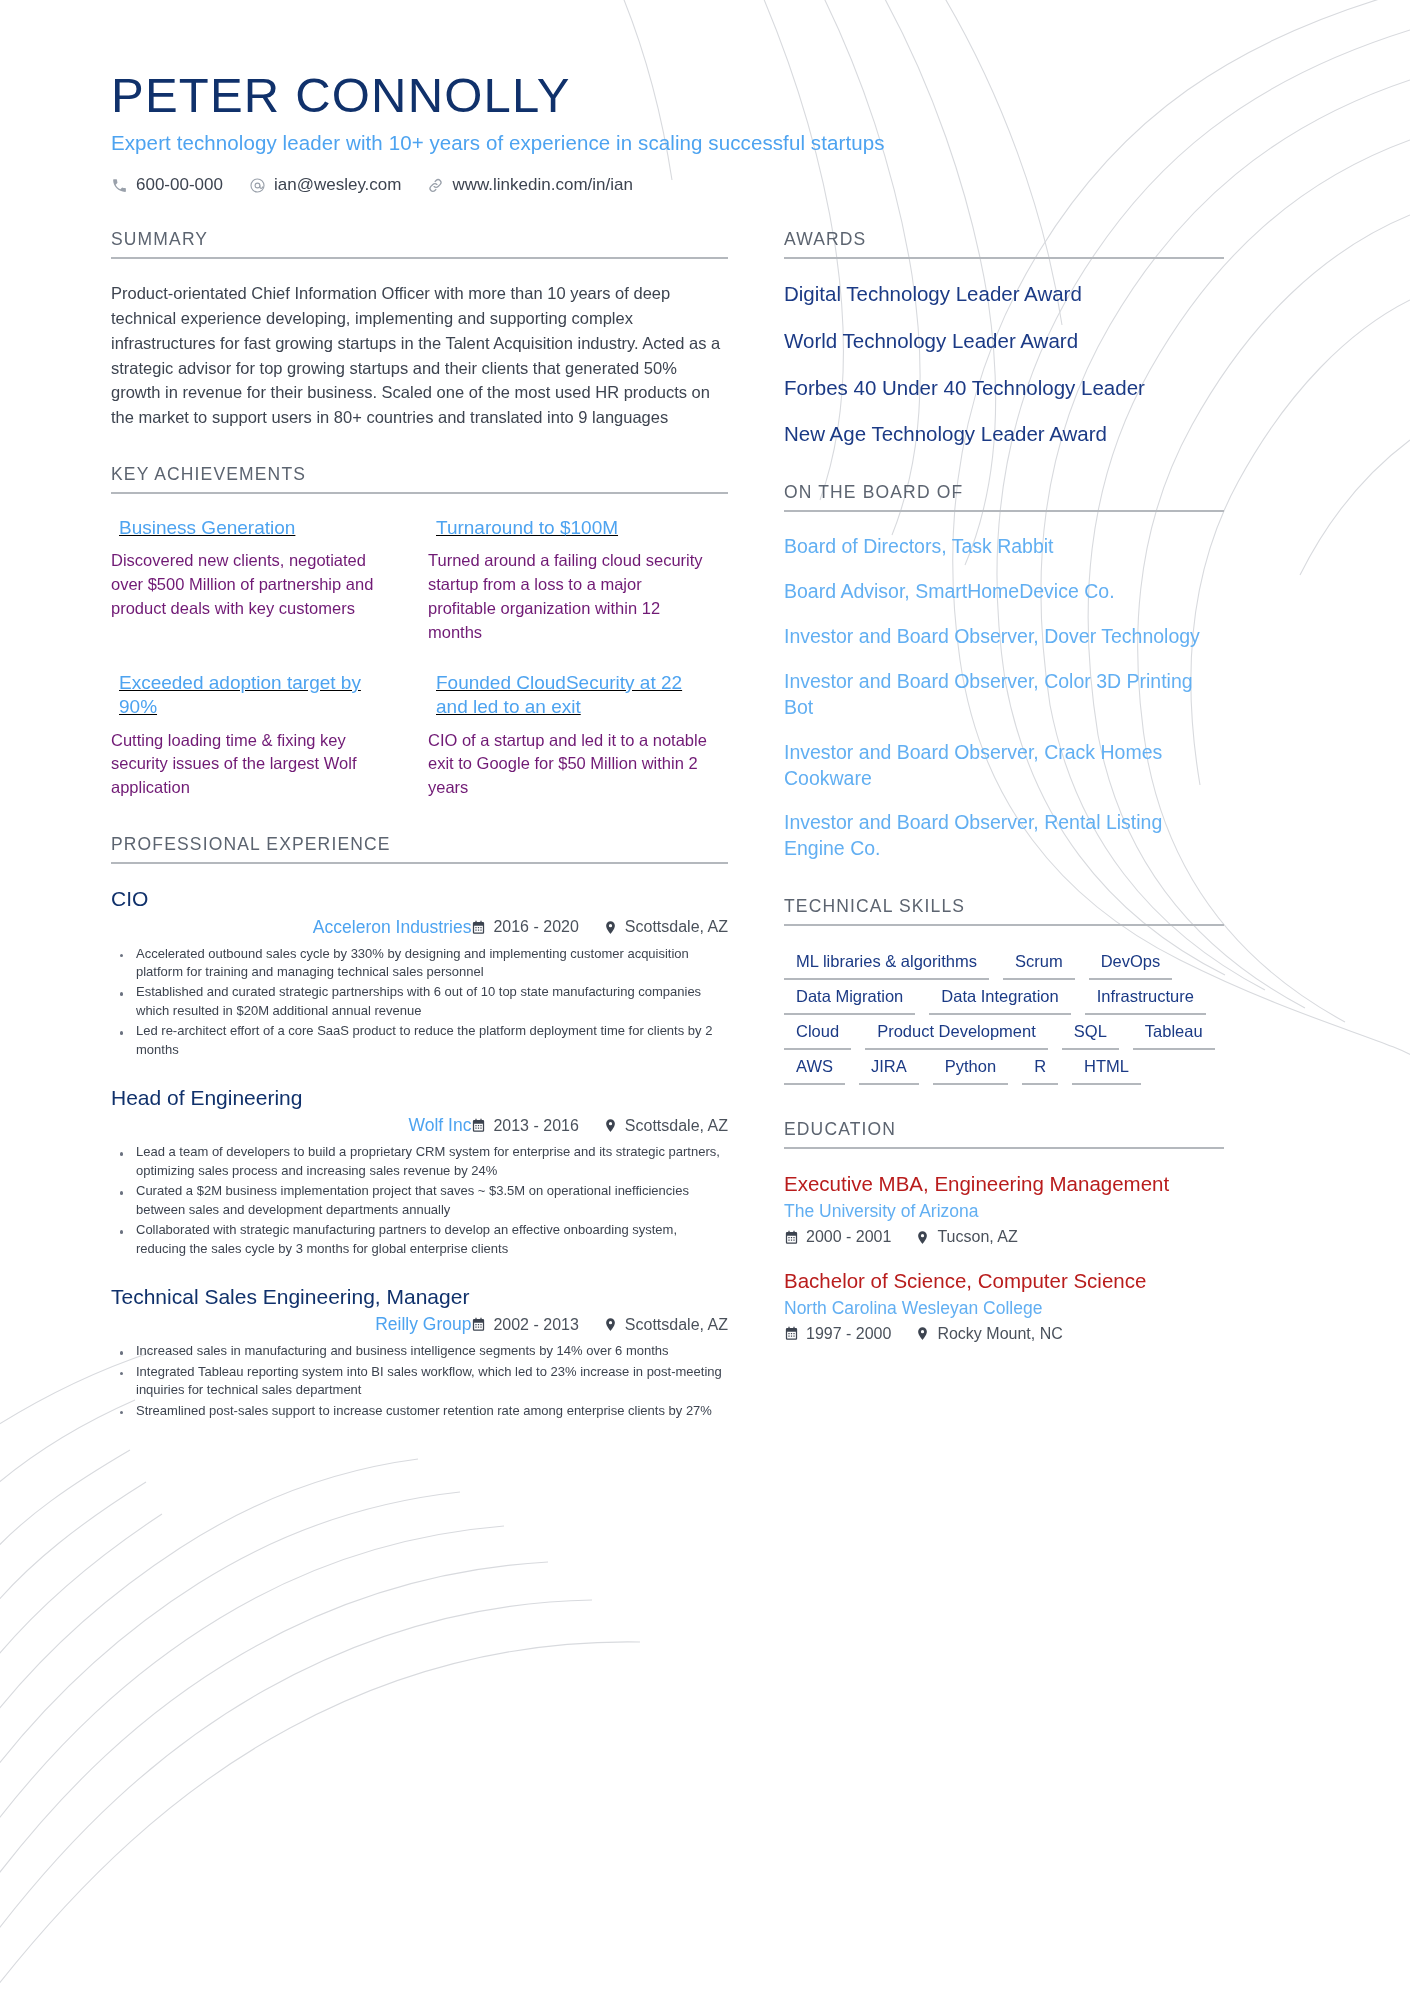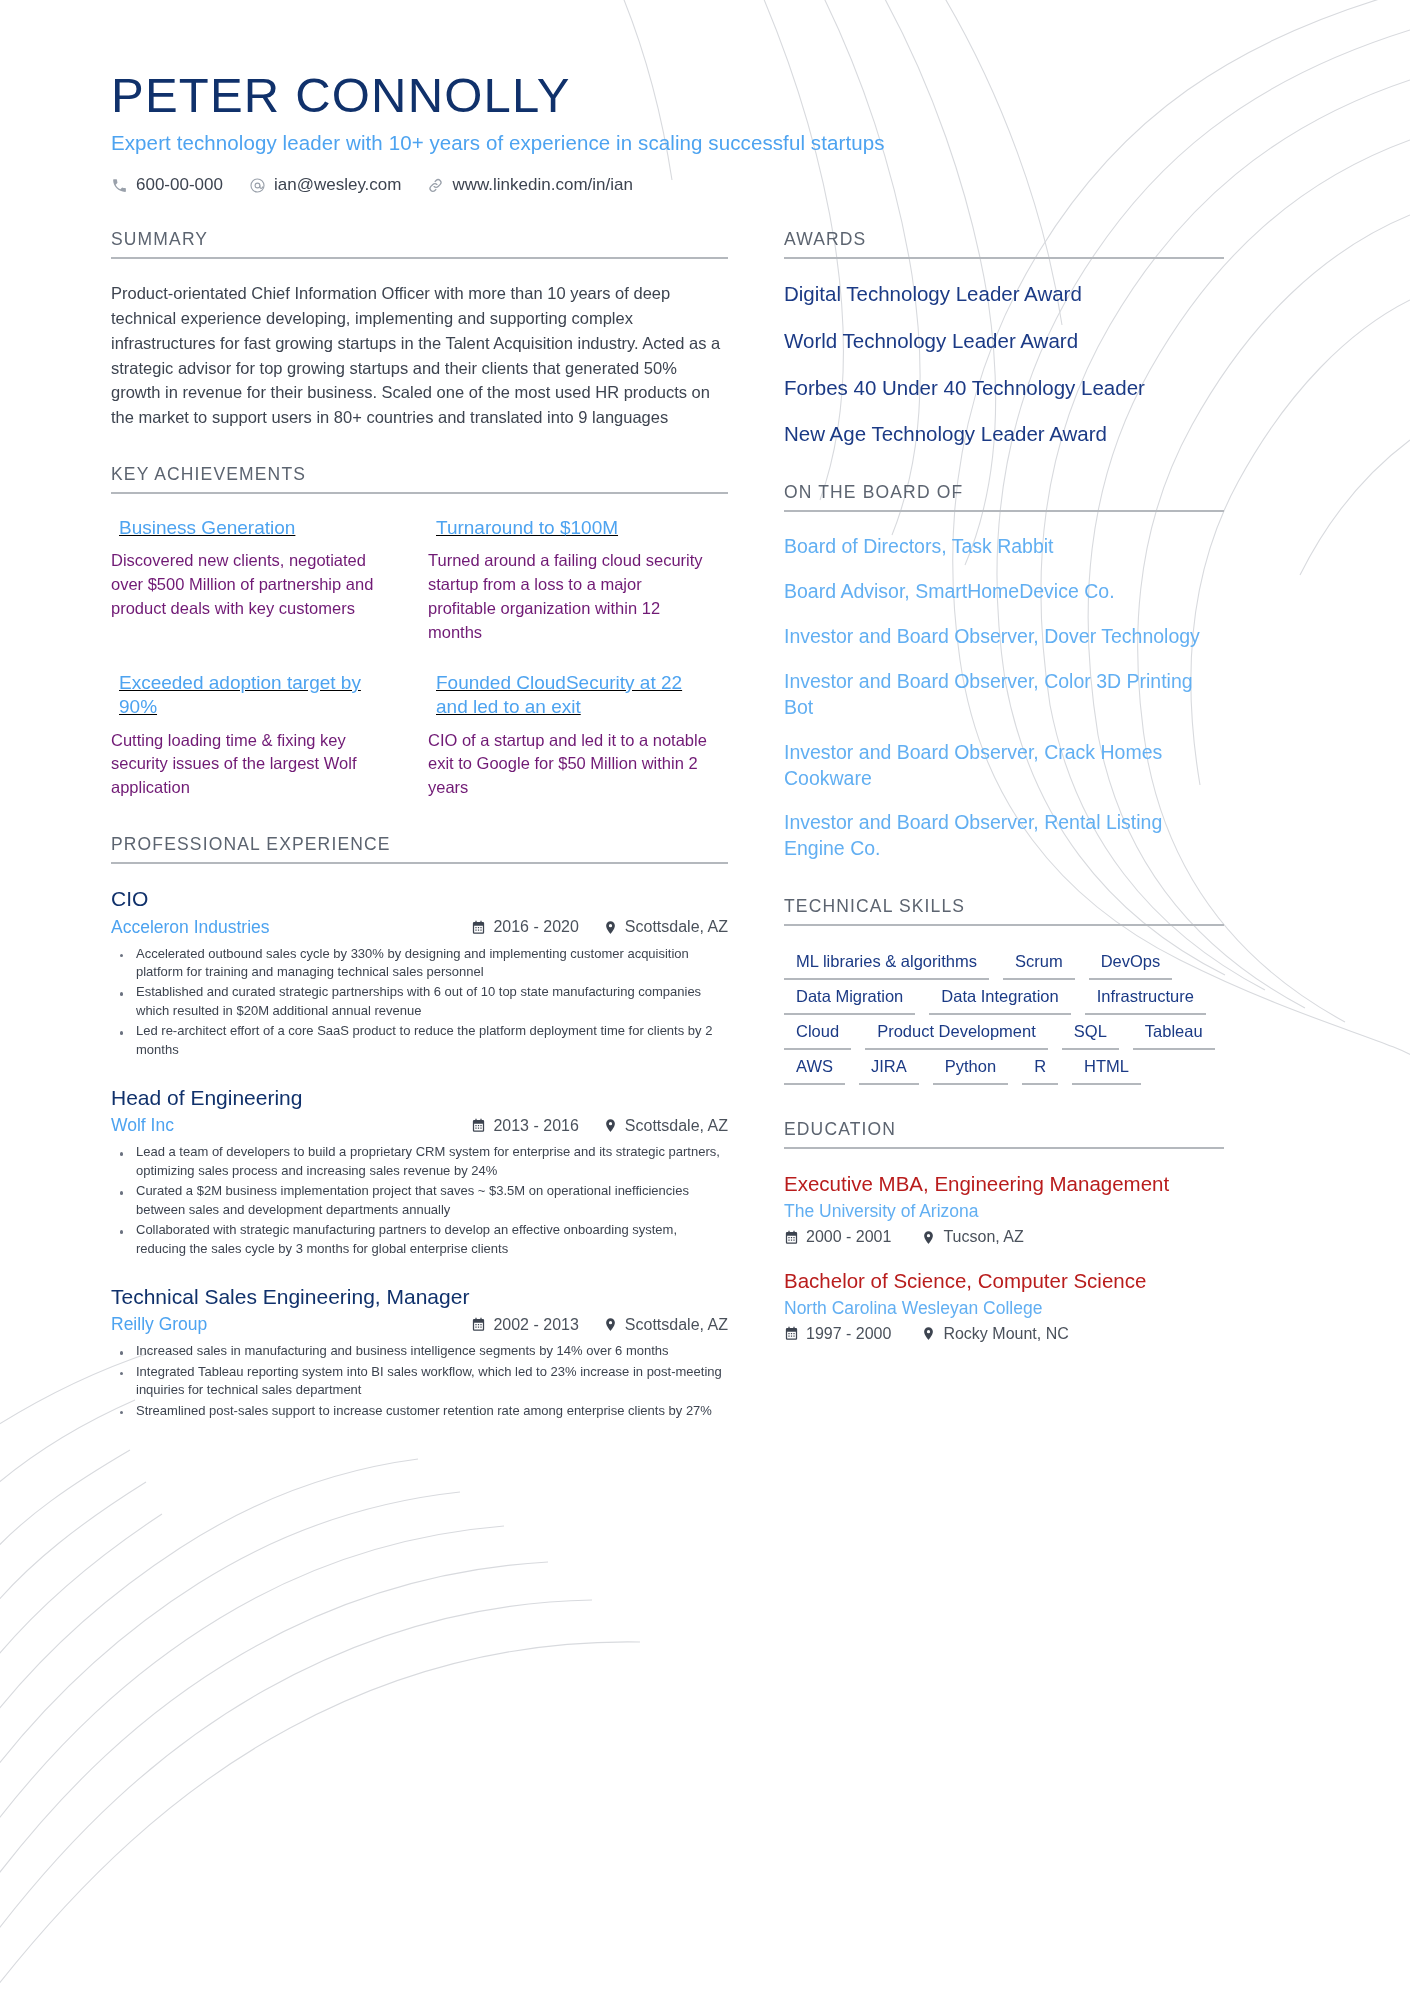--- a/index.html
+++ b/index.html
@@ -52,21 +52,21 @@
   .ach-icon .b2{width:16px;}
   .ach-icon .b3{width:16px;}
   .ach-icon .b4{width:16px;}
   .ach-icon .b5{width:16px;}
   .ach-title{font-size:19px;color:#4da3f0;line-height:1.28;font-weight:400;}
   .ach-desc{font-size:16.5px;line-height:1.45;color:#701a75;}
 
   
   .job{margin-bottom:26px;}
   .job-title{font-size:21px;color:#10316b;font-weight:400;margin:0 0 5px 0;line-height:1.2;}
-  .job-meta{display:flex;align-items:center;justify-content:space-between;margin-bottom:7px;}
+  .job-meta{display:flex;align-items:center;justify-content:flex-end;margin-bottom:7px;}
   .job-company{font-size:17.5px;color:#4da3f0;font-weight:400;}
   .job-facts{display:flex;align-items:center;gap:24px;font-size:16px;color:#4a515b;}
   .fact{display:flex;align-items:center;gap:7px;}
   .fact .ico{display:inline-flex;width:15px;height:15px;color:#3d4450;}
   .fact .ico svg{display:block;}
   ul.bullets{list-style:none;margin:0;padding:0;}
   ul.bullets li{
     position:relative;padding-left:25px;font-size:13px;line-height:1.42;
     color:#3d4450;margin-bottom:2px;
   }
@@ -86,21 +86,21 @@
   .skill{
     font-size:16.5px;color:#1b3a85;padding:4px 12px 7px 12px;
     border-bottom:2px solid #b4b8bd;white-space:nowrap;
   }
 
   
   .edu{margin-bottom:22px;}
   .edu:last-child{margin-bottom:0;}
   .edu-degree{font-size:20.5px;color:#b91c1c;line-height:1.26;margin-bottom:4px;font-weight:400;}
   .edu-school{font-size:17.5px;color:#62aff2;margin-bottom:6px;font-weight:400;}
-  .edu-facts{display:flex;align-items:center;gap:30px;font-size:16px;color:#4a515b;}
+  .edu-facts{display:flex;align-items:center;gap:24px;font-size:16px;color:#4a515b;}
 </style>
 </head>
 <body>
 
 <svg class="bg-contours" viewBox="0 0 1410 1995" preserveAspectRatio="none">
   <g fill="none" stroke="#d8dade" stroke-width="1.1">
     <path d="M1410,-10 C1230,40 1120,120 1040,250 C960,380 940,520 960,660 C980,800 1060,900 1180,960 C1300,1020 1390,1040 1420,1060"></path>
     <path d="M1410,30 C1250,80 1150,160 1075,285 C1000,410 985,545 1005,680 C1030,815 1105,915 1225,975"></path>
     <path d="M1410,80 C1275,125 1180,205 1110,325 C1040,445 1030,575 1050,705 C1075,835 1150,930 1265,990"></path>
     <path d="M1410,140 C1300,180 1215,255 1150,370 C1085,485 1078,610 1098,735 C1122,860 1195,950 1305,1008"></path>

